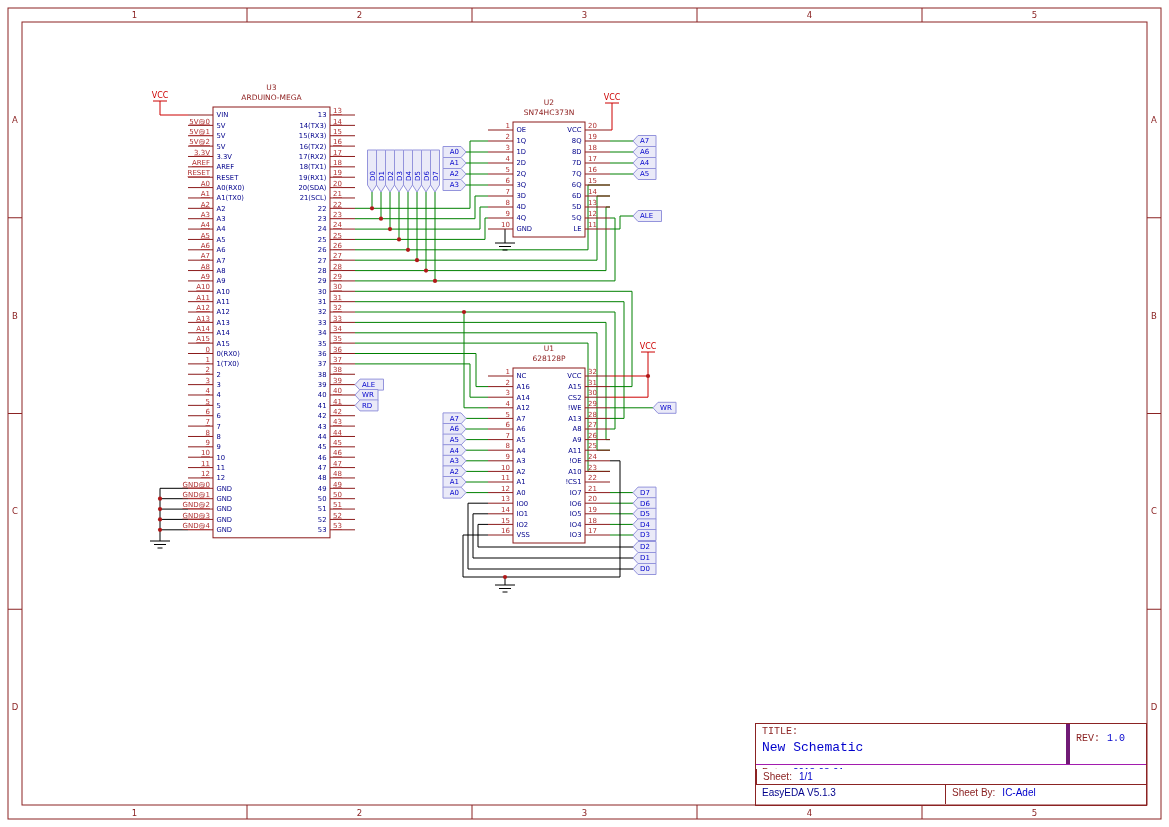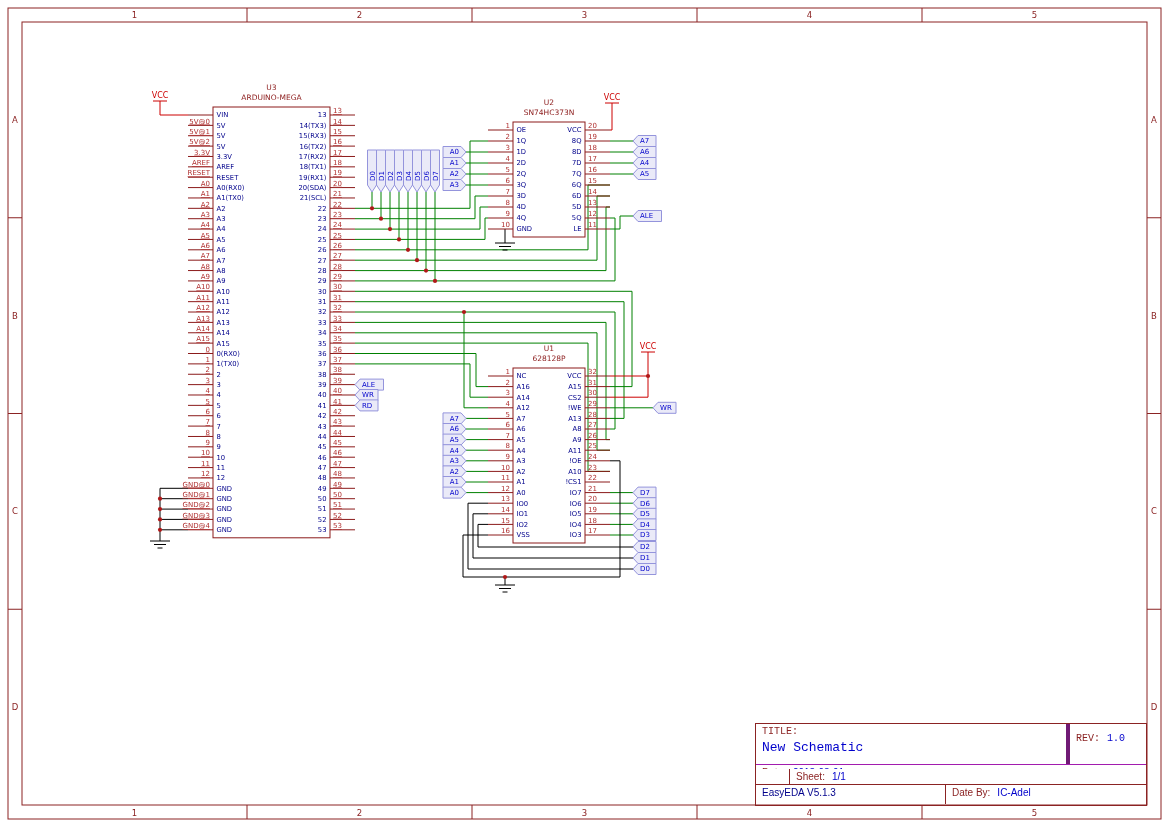--- a/index.html
+++ b/index.html
@@ -8,21 +8,21 @@
   svg text{font-family:"DejaVu Sans","Liberation Sans",sans-serif;}
   svg text.ul{text-decoration:underline;}
   .tb{position:absolute;left:755px;top:723px;width:390px;height:81px;border:1px solid #8b2323;color:#8b2323;background:transparent;}
   .tb-r1{height:40px;display:flex;font-family:Liberation Mono, monospace;}
   .tb-r2{height:19px;display:flex;border-top:1px solid #a21caf;flex-direction:column;}
   .tb-r3{height:19px;display:flex;border-top:1px solid #8b2323;}
   .tb-c{padding:2px 6px;font-size:10px;white-space:nowrap;overflow:hidden;}
   .tb-title{flex:1;}
   .tb-rev{width:64px;border-left:4px solid #701a75;padding-top:9px;}
   .tb-date{flex:1;}
-  .tb-sheet{width:104px;border-left:1px solid #8b2323;margin-left:33px;}
+  .tb-sheet{width:104px;border-left:1px solid #8b2323;}
   .tb-ver{flex:1;}
   .tb-drawn{width:188px;border-left:1px solid #8b2323;}
   .tb-label{font-size:10px;color:#8b2323;}
   .tb-main{font-size:13px;color:#0000cc;margin-top:3px;}
   .val{color:#0000cc;margin-left:7px;}
   .ver{color:#00008b;}
 </style>
 </head>
 <body>
 
@@ -758,16 +758,16 @@
     </div>
     <div class="tb-c tb-sheet">
       <span class="tb-label">Sheet:</span><span class="val">1/1</span>
     </div>
   </div>
   <div class="tb-r3">
     <div class="tb-c tb-ver">
       <span class="ver">EasyEDA V5.1.3</span>
     </div>
     <div class="tb-c tb-drawn">
-      <span class="tb-label">Date By:</span><span class="val">IC-Adel</span>
+      <span class="tb-label">Sheet By:</span><span class="val">IC-Adel</span>
     </div>
   </div>
 </div>
 
 </body></html>

